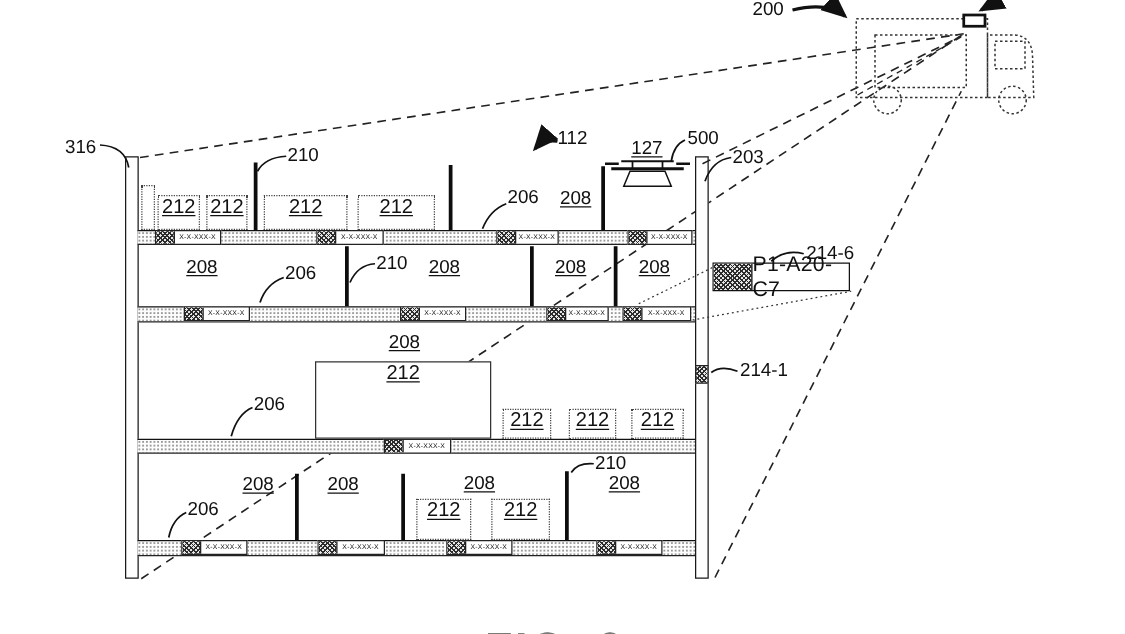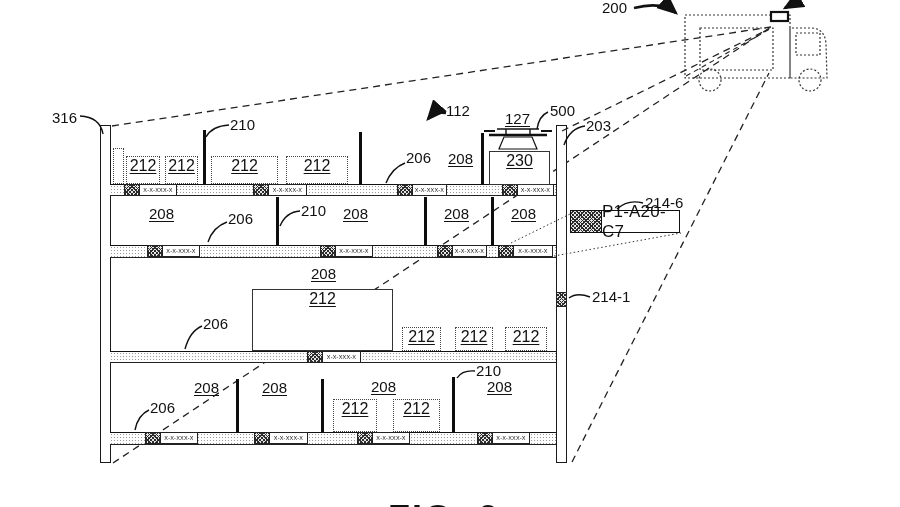--- a/index.html
+++ b/index.html
@@ -142,23 +142,20 @@
       <span class="u">212</span>
     </div>
 
   <div class="box" style="left:333px;top:399px;width:44px;height:33px;">
       <span class="u">212</span>
     </div>
   <div class="box" style="left:393px;top:399px;width:47px;height:33px;">
       <span class="u">212</span>
     </div>
 
-  <div class="box" style="left:489px;top:151px;width:61px;height:34px;border:1.1px solid #333;">
-      <span class="u">230</span>
-    </div>
 
   <div class="patch hatch" style="left:556px;top:292px;width:11px;height:15px;"></div>
 
   <div class="maglabel">
     <span class="hatch"></span>
     <span class="mtxt">P1-A20-C7</span>
   </div>
 
   <div class="num" style="left:52px;top:110px;">316</div>
   <div class="num" style="left:602px;top:0px;">200</div>

